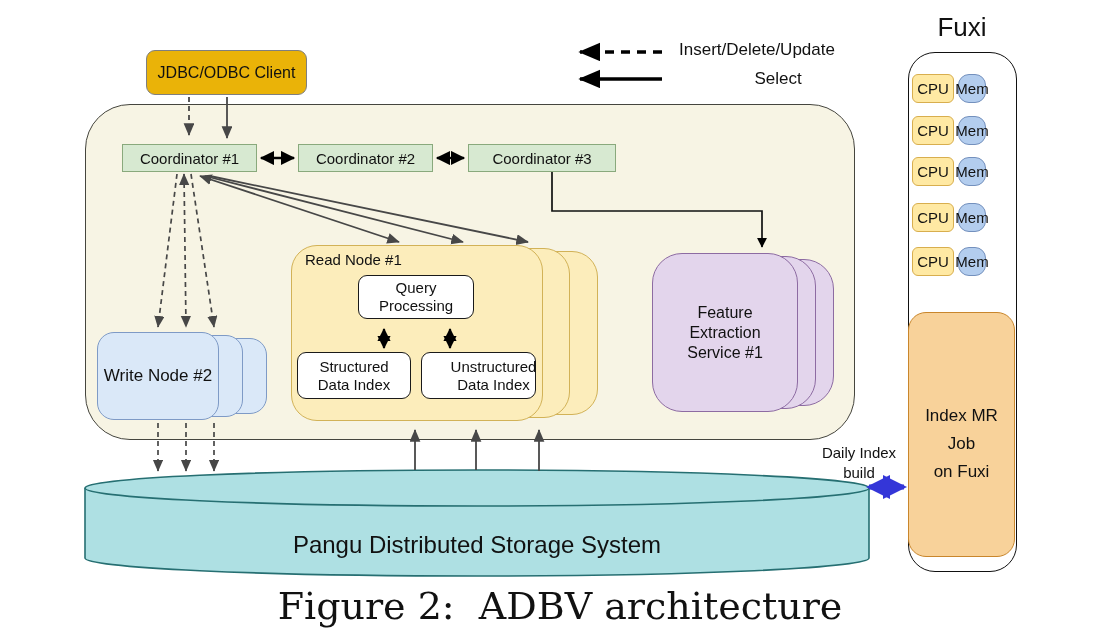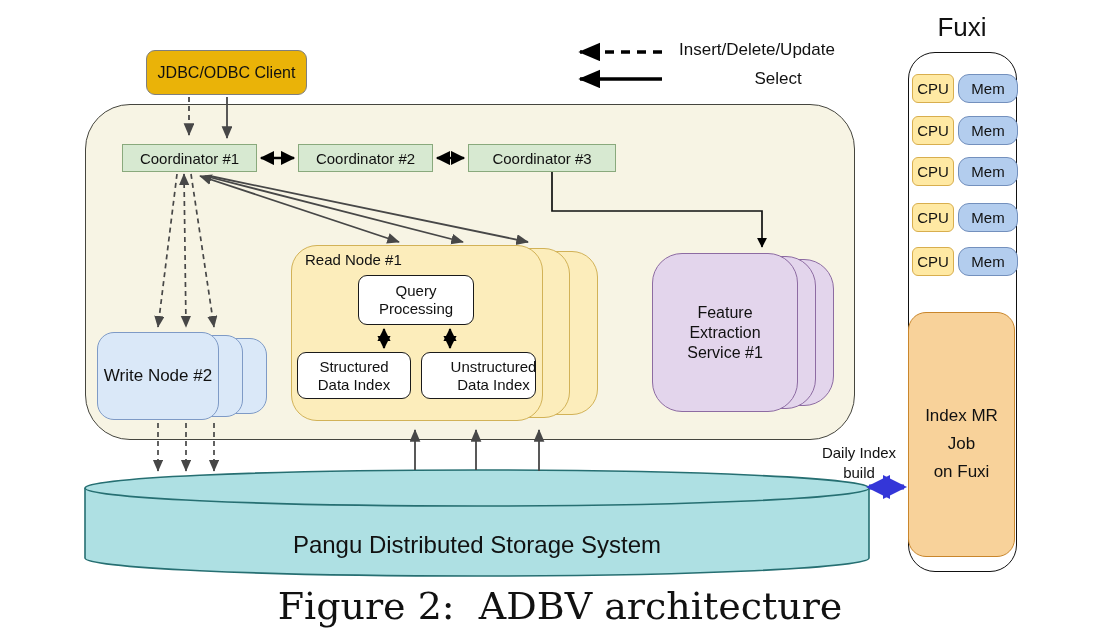--- a/index.html
+++ b/index.html
@@ -30,21 +30,21 @@
   .readlabel{left:305px;top:251px;font-size:15px;z-index:13;}
   .writelabel{left:97px;top:332px;width:122px;height:88px;font-size:17px;z-index:13;}
   .featlabel{left:652px;top:303px;width:146px;font-size:16px;line-height:20px;z-index:13;}
 
   
   .fuxititle{left:906px;top:12px;width:112px;font-size:26px;z-index:10;}
   .fuxibox{left:908px;top:52px;width:109px;height:520px;background:#fff;border:1.7px solid #111;
            border-radius:27px;z-index:8;}
   .cpu{left:912px;width:42px;height:29px;background:#ffe9a3;border:1.5px solid #d8ae4e;
        border-radius:6px;font-size:15px;z-index:10;}
-  .mem{left:958px;width:60px;height:29px;background:#b3cdee;border:1.5px solid #7390bd;
+  .mem{left:958px;width:28px;height:29px;background:#b3cdee;border:1.5px solid #7390bd;
        border-radius:11px;font-size:15px;z-index:10;}
   .mrjob{left:908px;top:312px;width:107px;height:245px;background:#f8d29a;border:1.7px solid #c9862c;
          border-radius:18px;z-index:10;}
   .mrjoblabel{left:908px;top:402px;width:107px;font-size:17px;line-height:28px;z-index:12;}
 
   
   .leg1{left:679px;top:40px;font-size:17px;z-index:10;}
   .leg2{left:806px;top:69px;width:106px;left:678px;width:200px;text-align:center;font-size:17px;z-index:10;}
 
   .daily{left:806px;top:443px;width:106px;font-size:15px;line-height:20px;text-align:center;z-index:10;}
@@ -80,21 +80,21 @@
 
   <div class="abs wcard" style="left:145px;top:338px;width:122px;height:76px;"></div>
   <div class="abs wcard" style="left:121px;top:335px;width:122px;height:82px;"></div>
   <div class="abs wcard" style="left:97px;top:332px;width:122px;height:88px;"></div>
   <div class="abs writelabel center">Write Node #2</div>
 
   <div class="abs rcard" style="left:346px;top:251px;width:252px;height:164px;"></div>
   <div class="abs rcard" style="left:318px;top:248px;width:252px;height:170px;"></div>
   <div class="abs rcard" style="left:291px;top:245px;width:252px;height:176px;"></div>
   <div class="abs readlabel">Read Node #1</div>
-  <div class="abs inner center pre" style="left:358px;top:275px;width:116px;height:50px;">Query
+  <div class="abs inner center pre" style="left:358px;top:275px;width:116px;height:44px;">Query
 Processing</div>
   <div class="abs inner center pre" style="left:297px;top:352px;width:114px;height:47px;">Structured
 Data Index</div>
   <div class="abs inner center pre" style="left:421px;top:352px;width:115px;height:47px;padding-left:30px;">Unstructured
 Data Index</div>
 
   <div class="abs fcard" style="left:688px;top:259px;width:146px;height:147px;"></div>
   <div class="abs fcard" style="left:670px;top:256px;width:146px;height:153px;"></div>
   <div class="abs fcard" style="left:652px;top:253px;width:146px;height:159px;"></div>
   <div class="abs featlabel center pre">Feature

